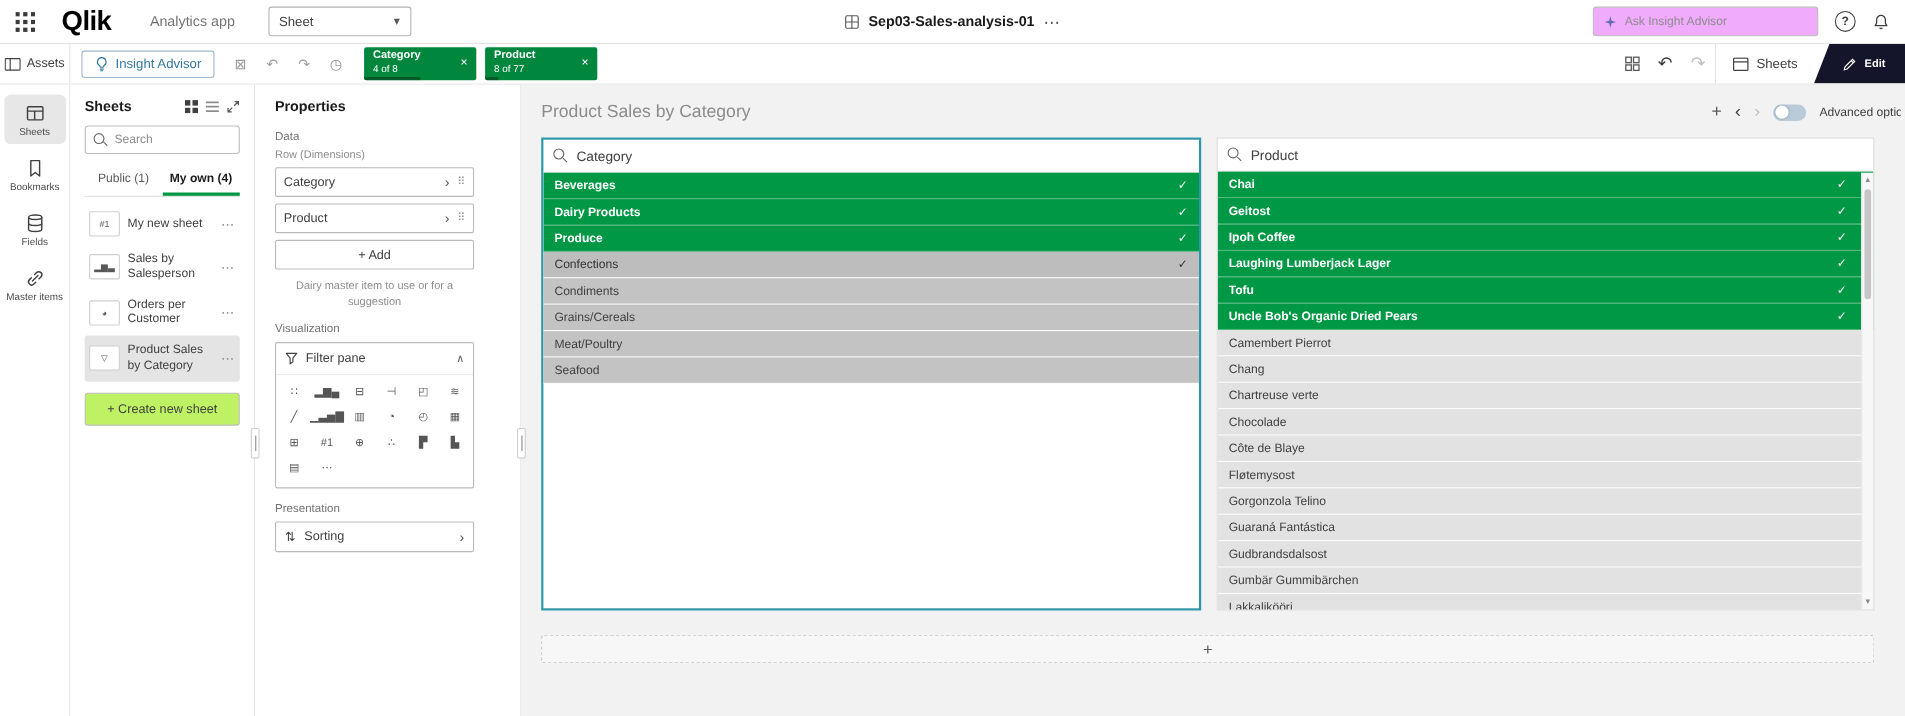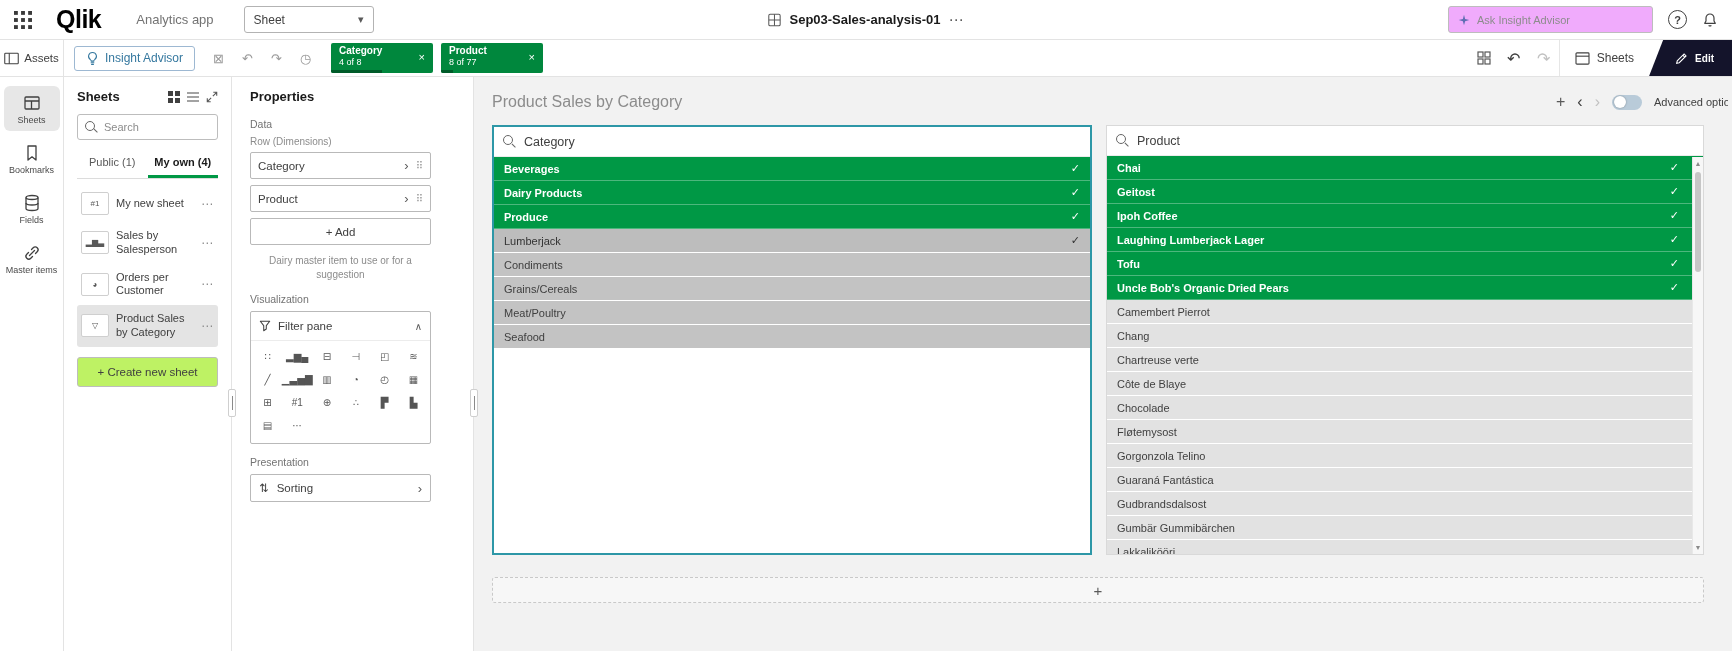--- a/index.html
+++ b/index.html
@@ -525,21 +525,21 @@
                 <span>Dairy Products</span>
                 <span class="check">✓</span>
               </div>
 
               <div class="fitem selected">
                 <span>Produce</span>
                 <span class="check">✓</span>
               </div>
 
               <div class="fitem selected-excluded">
-                <span>Lumberjack</span>
+                <span>Confections</span>
                 <span class="check">✓</span>
               </div>
 
               <div class="fitem excluded">
                 <span>Condiments</span>
 
               </div>
 
               <div class="fitem excluded">
                 <span>Grains/Cereals</span>
@@ -604,26 +604,26 @@
                 <span>Chang</span>
 
               </div>
 
               <div class="fitem excluded-light">
                 <span>Chartreuse verte</span>
 
               </div>
 
               <div class="fitem excluded-light">
+                <span>Chocolade</span>
+
+              </div>
+
+              <div class="fitem excluded-light">
                 <span>Côte de Blaye</span>
-
-              </div>
-
-              <div class="fitem excluded-light">
-                <span>Chocolade</span>
 
               </div>
 
               <div class="fitem excluded-light">
                 <span>Fløtemysost</span>
 
               </div>
 
               <div class="fitem excluded-light">
                 <span>Gorgonzola Telino</span>

